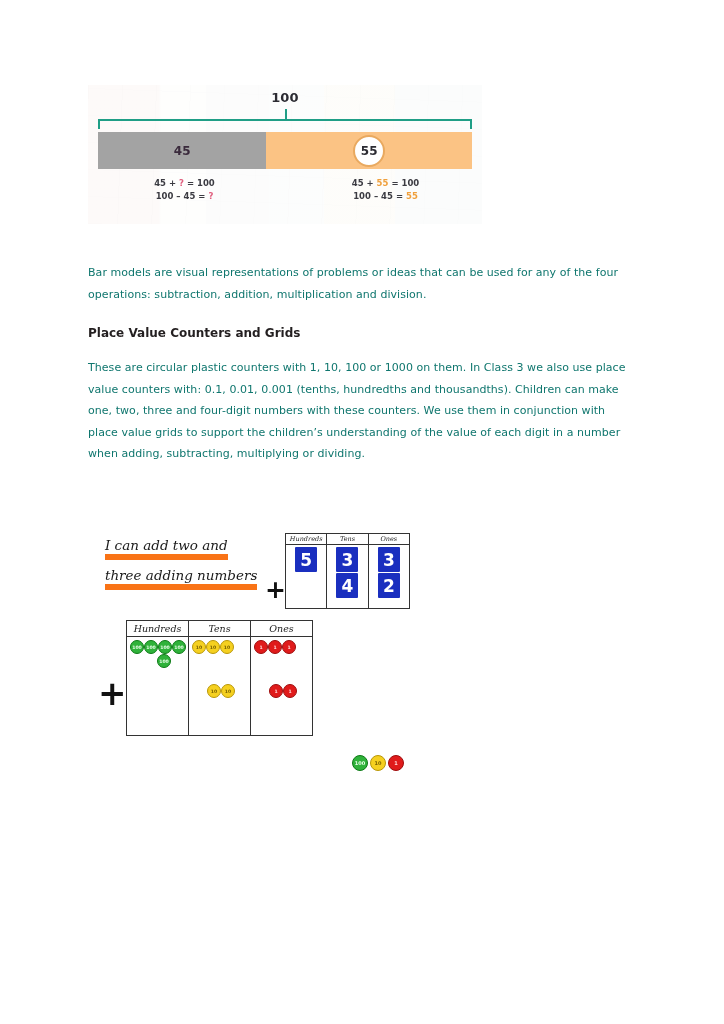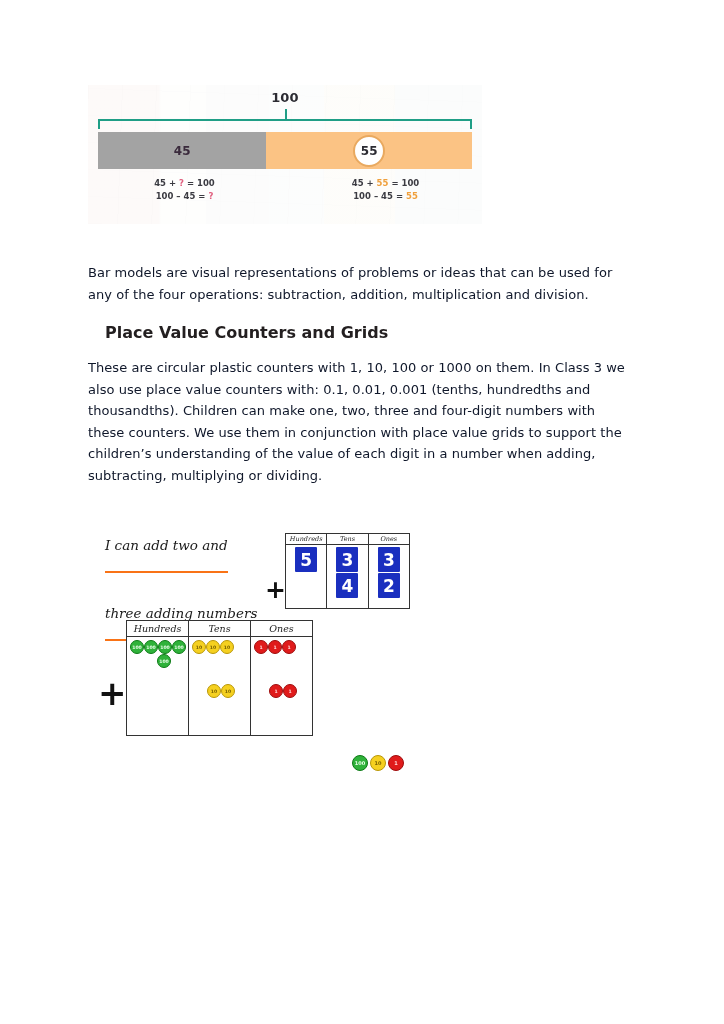--- a/index.html
+++ b/index.html
@@ -141,33 +141,33 @@
 
   
   .body-col {
     position: absolute;
     left: 88px;
     top: 262px;
     width: 545px;
   }
   .para {
     font-family: "DejaVu Sans", sans-serif;
-    font-size: 13px;
+    font-size: 11px;
     line-height: 21.5px;
-    color: #0f172a;
+    color: #0f766e;
     margin: 0 0 14px 0;
     letter-spacing: .05px;
   }
   .heading {
     font-family: "DejaVu Sans", sans-serif;
-    font-size: 16px;
+    font-size: 12px;
     line-height: 20px;
     font-weight: 700;
     color: #231f20;
-    margin: 18px 0 14px 17px;
+    margin: 18px 0 14px 0;
   }
 
   
   .digit-fig {
     position: absolute;
     left: 105px;
     top: 533px;
     width: 305px;
     height: 80px;
   }
@@ -175,23 +175,23 @@
     position: absolute;
     left: 0;
     top: 2px;
     width: 155px;
   }
   .hand-line {
     font-family: "DejaVu Serif", serif;
     font-style: italic;
     font-size: 13.5px;
     color: #1a1a1a;
-    border-bottom: 2px solid #f97316;
-    padding-bottom: 18px;
-    margin-bottom: 30px;
+    border-bottom: 6px solid #f97316;
+    padding-bottom: 1px;
+    margin-bottom: 5px;
     display: inline-block;
     white-space: nowrap;
   }
   .plus-small {
     position: absolute;
     left: 160px;
     top: 44px;
     font-size: 25px;
     font-weight: 700;
     color: #111;

